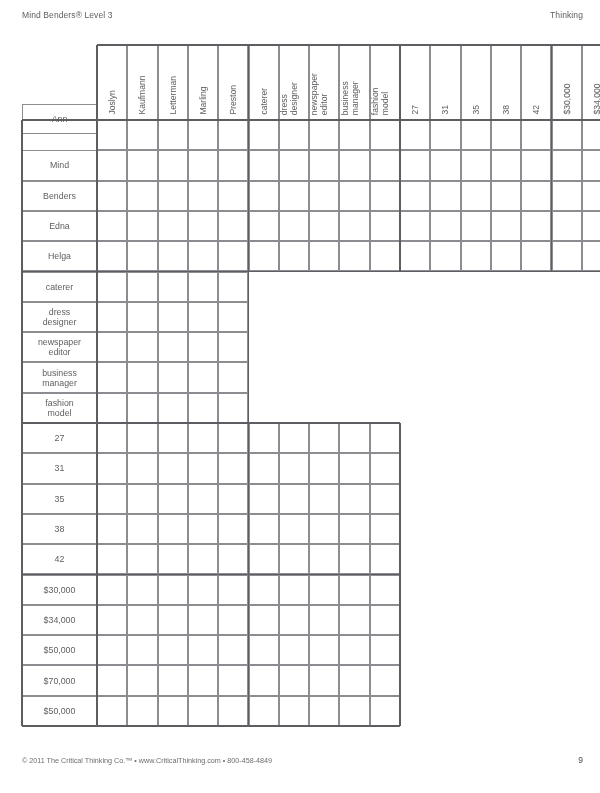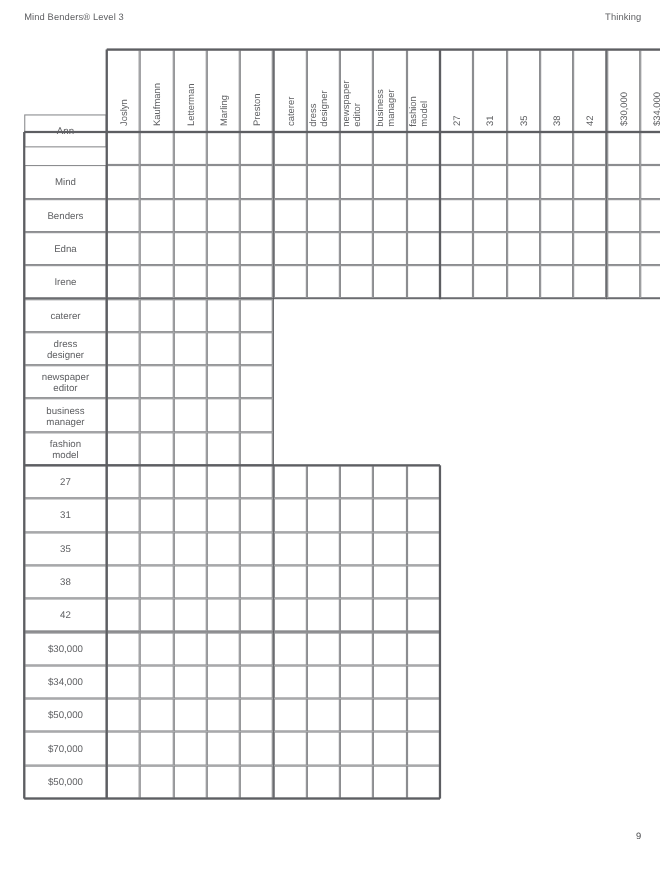--- a/index.html
+++ b/index.html
@@ -276,21 +276,21 @@
       <div class="cell" style="left: 347.7px; top: 165.9px; width: 30.3px; height: 30.3px;"></div>
       <div class="cell" style="left: 378px; top: 165.9px; width: 30.3px; height: 30.3px;"></div>
       <div class="cell" style="left: 408.3px; top: 165.9px; width: 30.3px; height: 30.3px;"></div>
       <div class="cell" style="left: 438.6px; top: 165.9px; width: 30.3px; height: 30.3px;"></div>
       <div class="cell" style="left: 468.9px; top: 165.9px; width: 30.3px; height: 30.3px;"></div>
       <div class="cell" style="left: 499.2px; top: 165.9px; width: 30.3px; height: 30.3px;"></div>
       <div class="cell" style="left: 529.5px; top: 165.9px; width: 30.3px; height: 30.3px;"></div>
       <div class="cell" style="left: 559.8px; top: 165.9px; width: 30.3px; height: 30.3px;"></div>
       <div class="rcell" style="left: 0px; top: 196.2px; width: 75px; height: 30.3px;">
         <div>
-          <span>Irene</span>
+          <span>Helga</span>
         </div>
       </div>
       <div class="cell" style="left: 75px; top: 196.2px; width: 30.3px; height: 30.3px;"></div>
       <div class="cell" style="left: 105.3px; top: 196.2px; width: 30.3px; height: 30.3px;"></div>
       <div class="cell" style="left: 135.6px; top: 196.2px; width: 30.3px; height: 30.3px;"></div>
       <div class="cell" style="left: 165.9px; top: 196.2px; width: 30.3px; height: 30.3px;"></div>
       <div class="cell" style="left: 196.2px; top: 196.2px; width: 30.3px; height: 30.3px;"></div>
       <div class="cell" style="left: 226.5px; top: 196.2px; width: 30.3px; height: 30.3px;"></div>
       <div class="cell" style="left: 256.8px; top: 196.2px; width: 30.3px; height: 30.3px;"></div>
       <div class="cell" style="left: 287.1px; top: 196.2px; width: 30.3px; height: 30.3px;"></div>
@@ -518,15 +518,16 @@
       <div class="thickV" style="left: 528.55px; top: 75px; height: 151.5px;"></div>
       <div class="thickV" style="left: -0.95px; top: 75px; height: 606px;"></div>
       <div class="thickH" style="left: 75px; top: -0.95px; width: 606px;"></div>
       <div class="thickH" style="left: 0px; top: 74.05px; width: 681px;"></div>
       <div class="thickH" style="left: 0px; top: 225.55px; width: 681px;"></div>
       <div class="thickH" style="left: 0px; top: 377.05px; width: 378px;"></div>
       <div class="thickH" style="left: 0px; top: 528.55px; width: 378px;"></div>
       <div class="thickH" style="left: 0px; top: 680.05px; width: 378px;"></div>
     </div>
 
+  <div class="ftr ftr-left">© 2011 The Critical Thinking Co.™ • www.CriticalThinking.com • 800-458-4849</div>
   <div class="ftr ftr-right">9</div>
 
 </div>
 
 </body></html>

